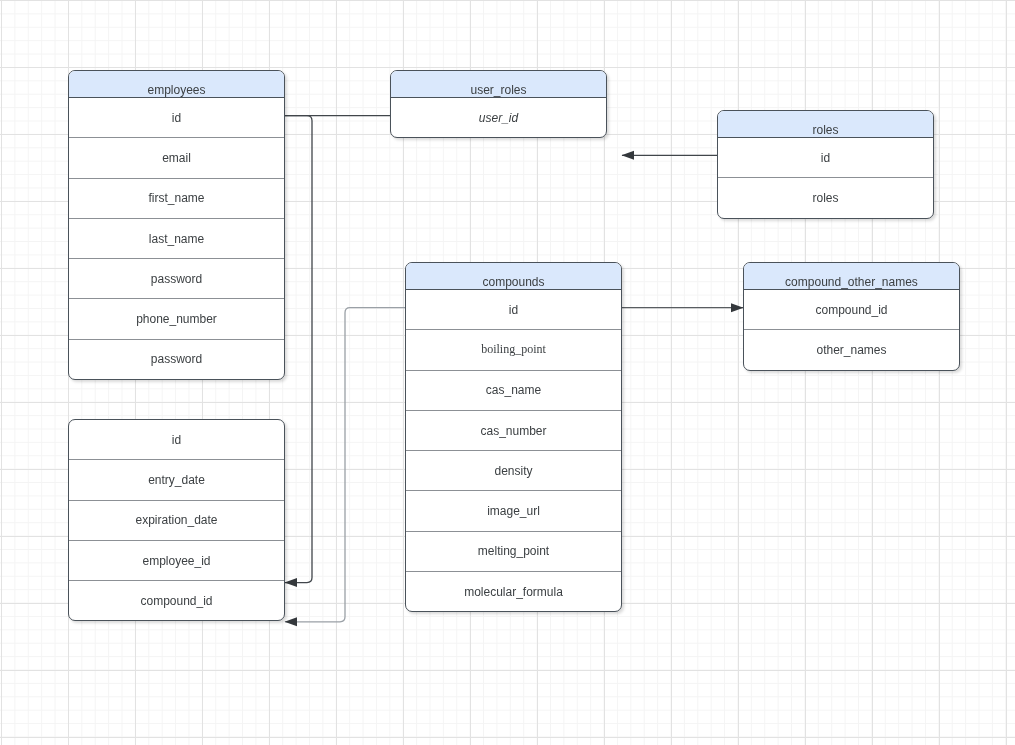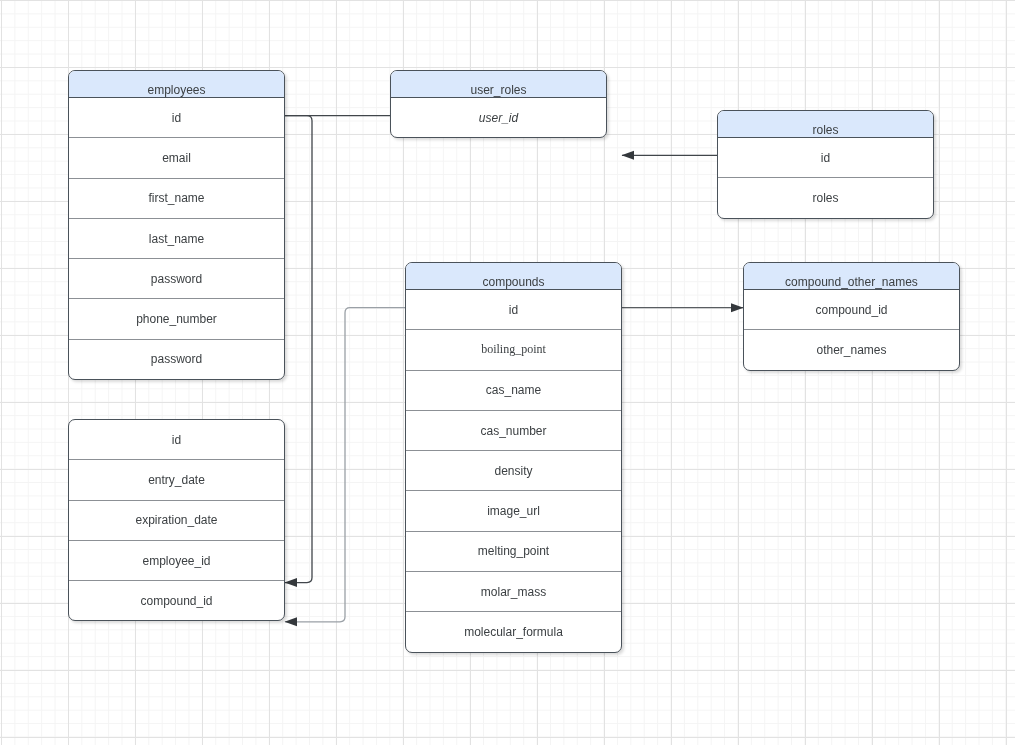--- a/index.html
+++ b/index.html
@@ -158,23 +158,20 @@
           <div class="row" style="height: 39.3px;">
     <span class="row-text">density</span>
   </div>
           <div class="row" style="height: 39.3px;">
     <span class="row-text">image_url</span>
   </div>
           <div class="row" style="height: 39.3px;">
     <span class="row-text">melting_point</span>
   </div>
           <div class="row" style="height: 39.3px;">
-    <span class="row-text">molar_mass</span>
-  </div>
-          <div class="row" style="height: 39.3px;">
     <span class="row-text">molecular_formula</span>
   </div>
         </div>
   </div>
       <div class="table" style="left: 743px; top: 262px; width: 217px;">
     <div class="table-header">
       <span class="title-text">compound_other_names</span>
     </div>
     <div class="rows">
           <div class="row" style="height: 39.3px;">

